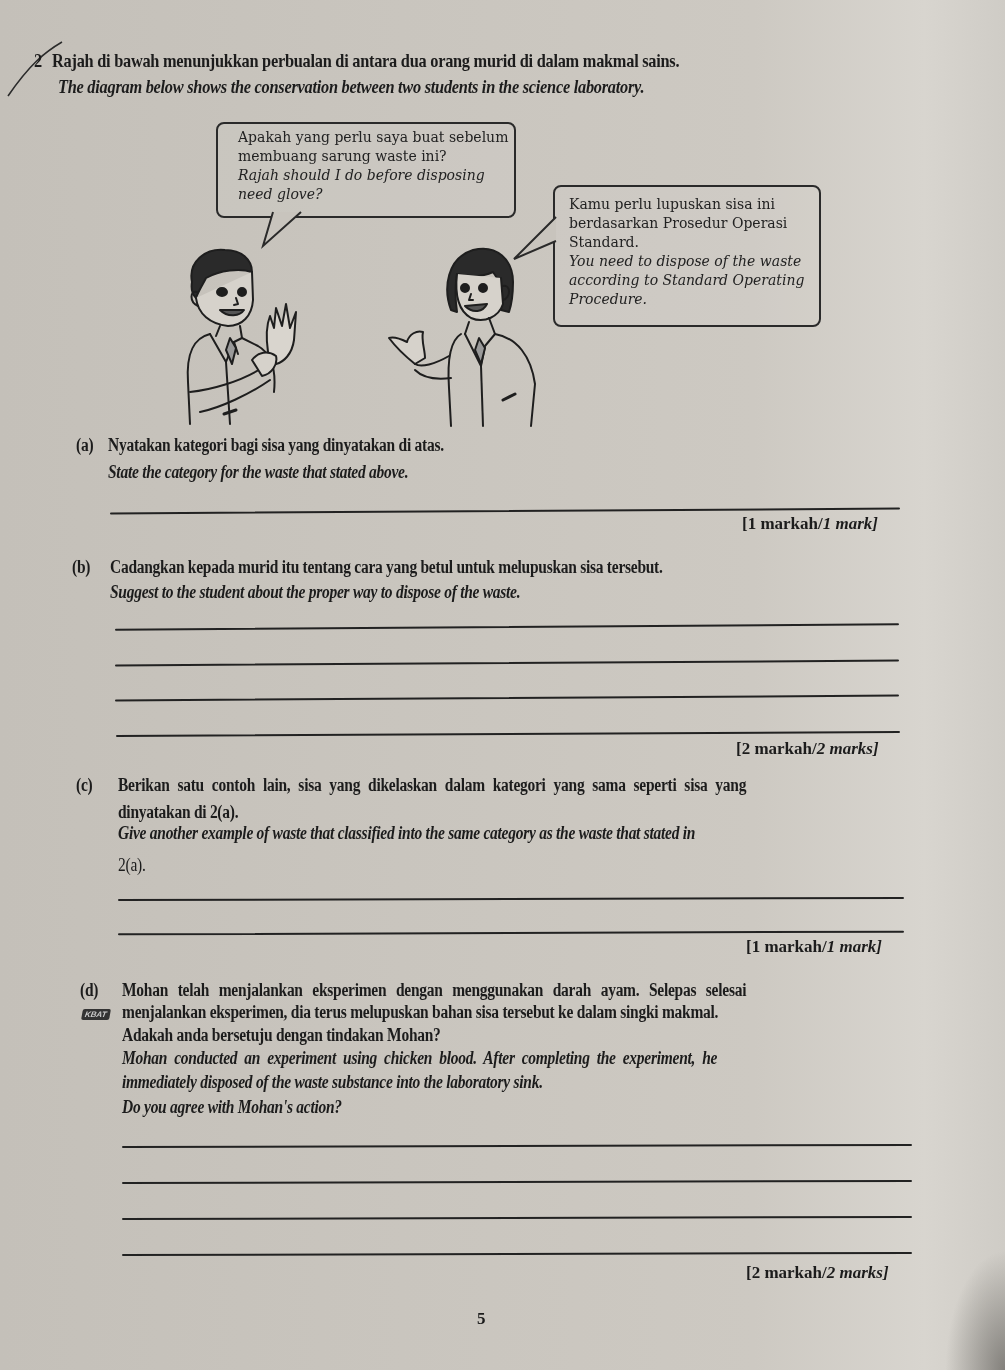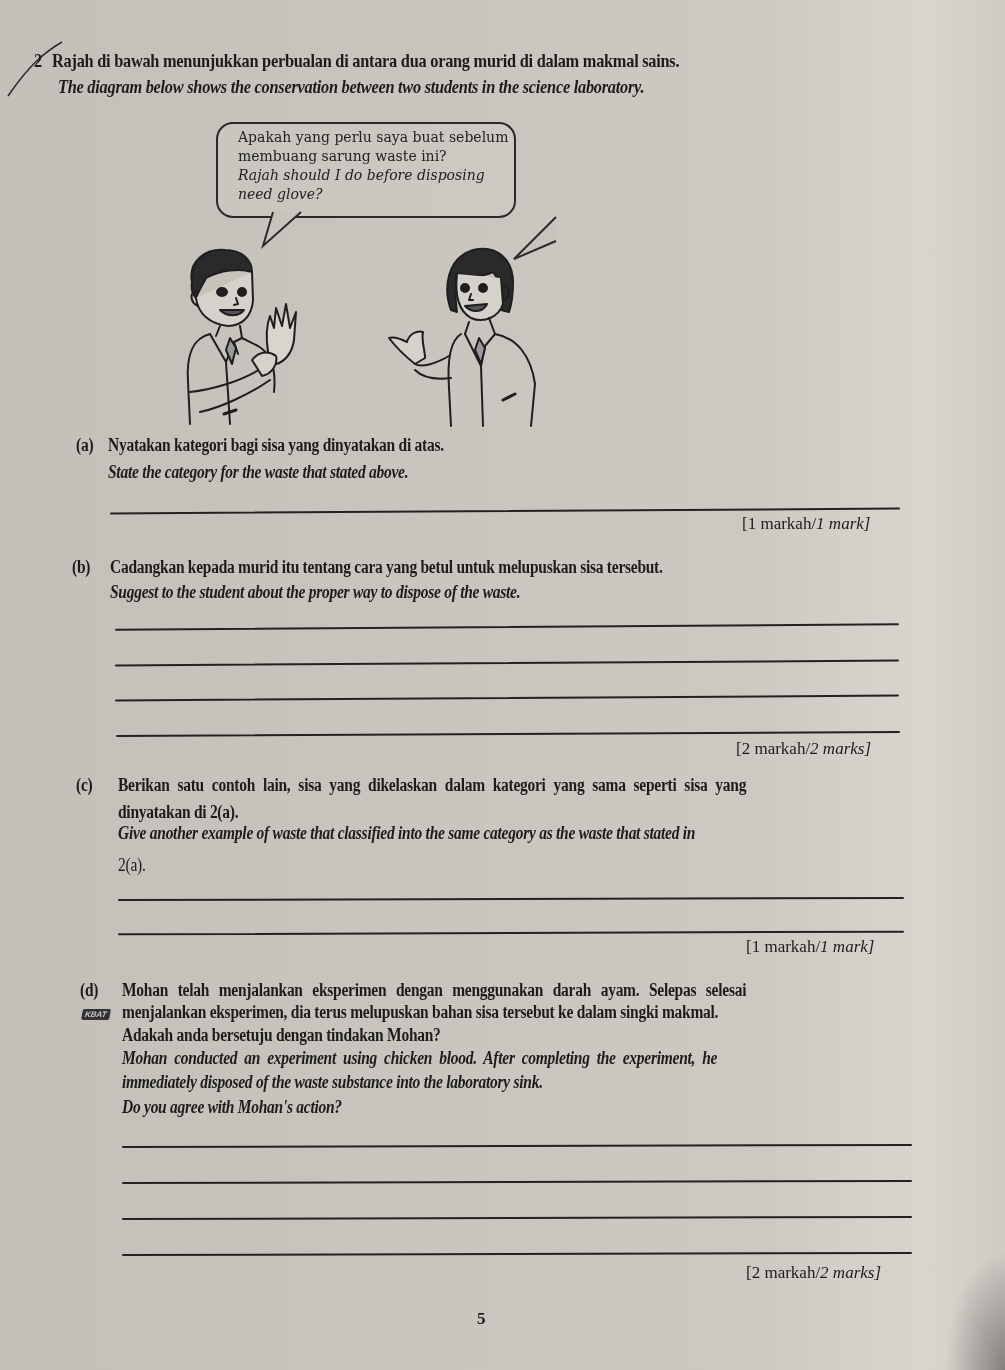--- a/index.html
+++ b/index.html
@@ -5,25 +5,25 @@
   html, body { margin: 0; padding: 0; }
   body {
     width: 1005px; height: 1370px; overflow: hidden; position: relative;
     background: linear-gradient(90deg, #c4c0b9 0%, #c9c5be 40%, #cdc9c2 75%, #d8d5cf 92%, #cfccc6 100%);
     font-family: "Liberation Serif", serif;
     color: #1c1c1c;
   }
   .abs { position: absolute; }
   .q-head { font-family: "Liberation Serif", serif; font-weight: bold; font-size: 18px; letter-spacing: -0.3px; transform: scaleX(0.86); transform-origin: left center; white-space: nowrap; }
   .q-en { font-family: "Liberation Serif", serif; font-style: italic; font-weight: bold; font-size: 18px; letter-spacing: -0.3px; transform: scaleX(0.86); transform-origin: left center; white-space: nowrap; }
-  .marks { font-family: "Liberation Serif", serif; font-size: 17px; white-space: nowrap; }
+  .marks { font-family: "Liberation Serif", serif; font-size: 17px; white-space: nowrap; font-weight: bold; }
   .marks i { font-style: italic; }
   .line { position: absolute; height: 2px; background: #222; border-radius: 1px; }
   .bubble {
-    position: absolute; border: 2px solid #2a2a2a; border-radius: 17px; background: rgba(255,255,255,0.05);
+    position: absolute; border: 2px solid #2a2a2a; border-radius: 8px; background: rgba(255,255,255,0.05);
     font-family: "DejaVu Serif", serif; font-size: 14px; line-height: 19px; color: #222;
   }
   .bubble .en { font-style: italic; }
   .figure svg { display: block; }
   .page-num { font-family: "Liberation Serif", serif; font-weight: bold; font-size: 17px; }
   .stamp {
     display: inline-block; background: #333; color: #ccc; font-size: 8px; font-weight: bold; font-style: italic;
     padding: 1px 3px; border-radius: 2px; transform: skewX(-10deg); font-family: "Liberation Sans", sans-serif;
   }
 </style>
@@ -46,20 +46,30 @@
       <div>membuang sarung waste ini?</div>
       <div class="en">Rajah should I do before disposing</div>
       <div class="en">need glove?</div>
     </div>
   </div>
 
   <svg class="abs" style="left:255px;top:210px" width="60" height="40" viewBox="0 0 60 40">
     <path d="M18 2 L8 36 L46 2" stroke="#2a2a2a" stroke-width="2" fill="#c8c4bd"></path>
   </svg>
 
+  <div class="bubble" style="left:553px;top:185px;width:264px;height:138px;">
+    <div style="position:absolute;left:14px;top:8px;">
+      <div>Kamu perlu lupuskan sisa ini</div>
+      <div>berdasarkan Prosedur Operasi</div>
+      <div>Standard.</div>
+      <div class="en">You need to dispose of the waste</div>
+      <div class="en">according to Standard Operating</div>
+      <div class="en">Procedure.</div>
+    </div>
+  </div>
 
   <svg class="abs" style="left:508px;top:215px" width="52" height="50" viewBox="0 0 52 50">
     <path d="M48 2 L6 44 L48 26" stroke="#2a2a2a" stroke-width="2" fill="#c8c4bd"></path>
   </svg>
 
   <svg class="abs" style="left:180px;top:242px" width="150" height="185" viewBox="0 0 150 185">
     <g stroke="#1e1e1e" stroke-width="2" fill="none" stroke-linecap="round" stroke-linejoin="round">
 
       <path d="M12 40 C8 20 25 6 45 8 C62 8 72 18 72 30 C60 26 40 28 26 36 C22 44 18 50 16 56 C12 52 11 46 12 40 Z" fill="#2a2a2a"></path>
 

